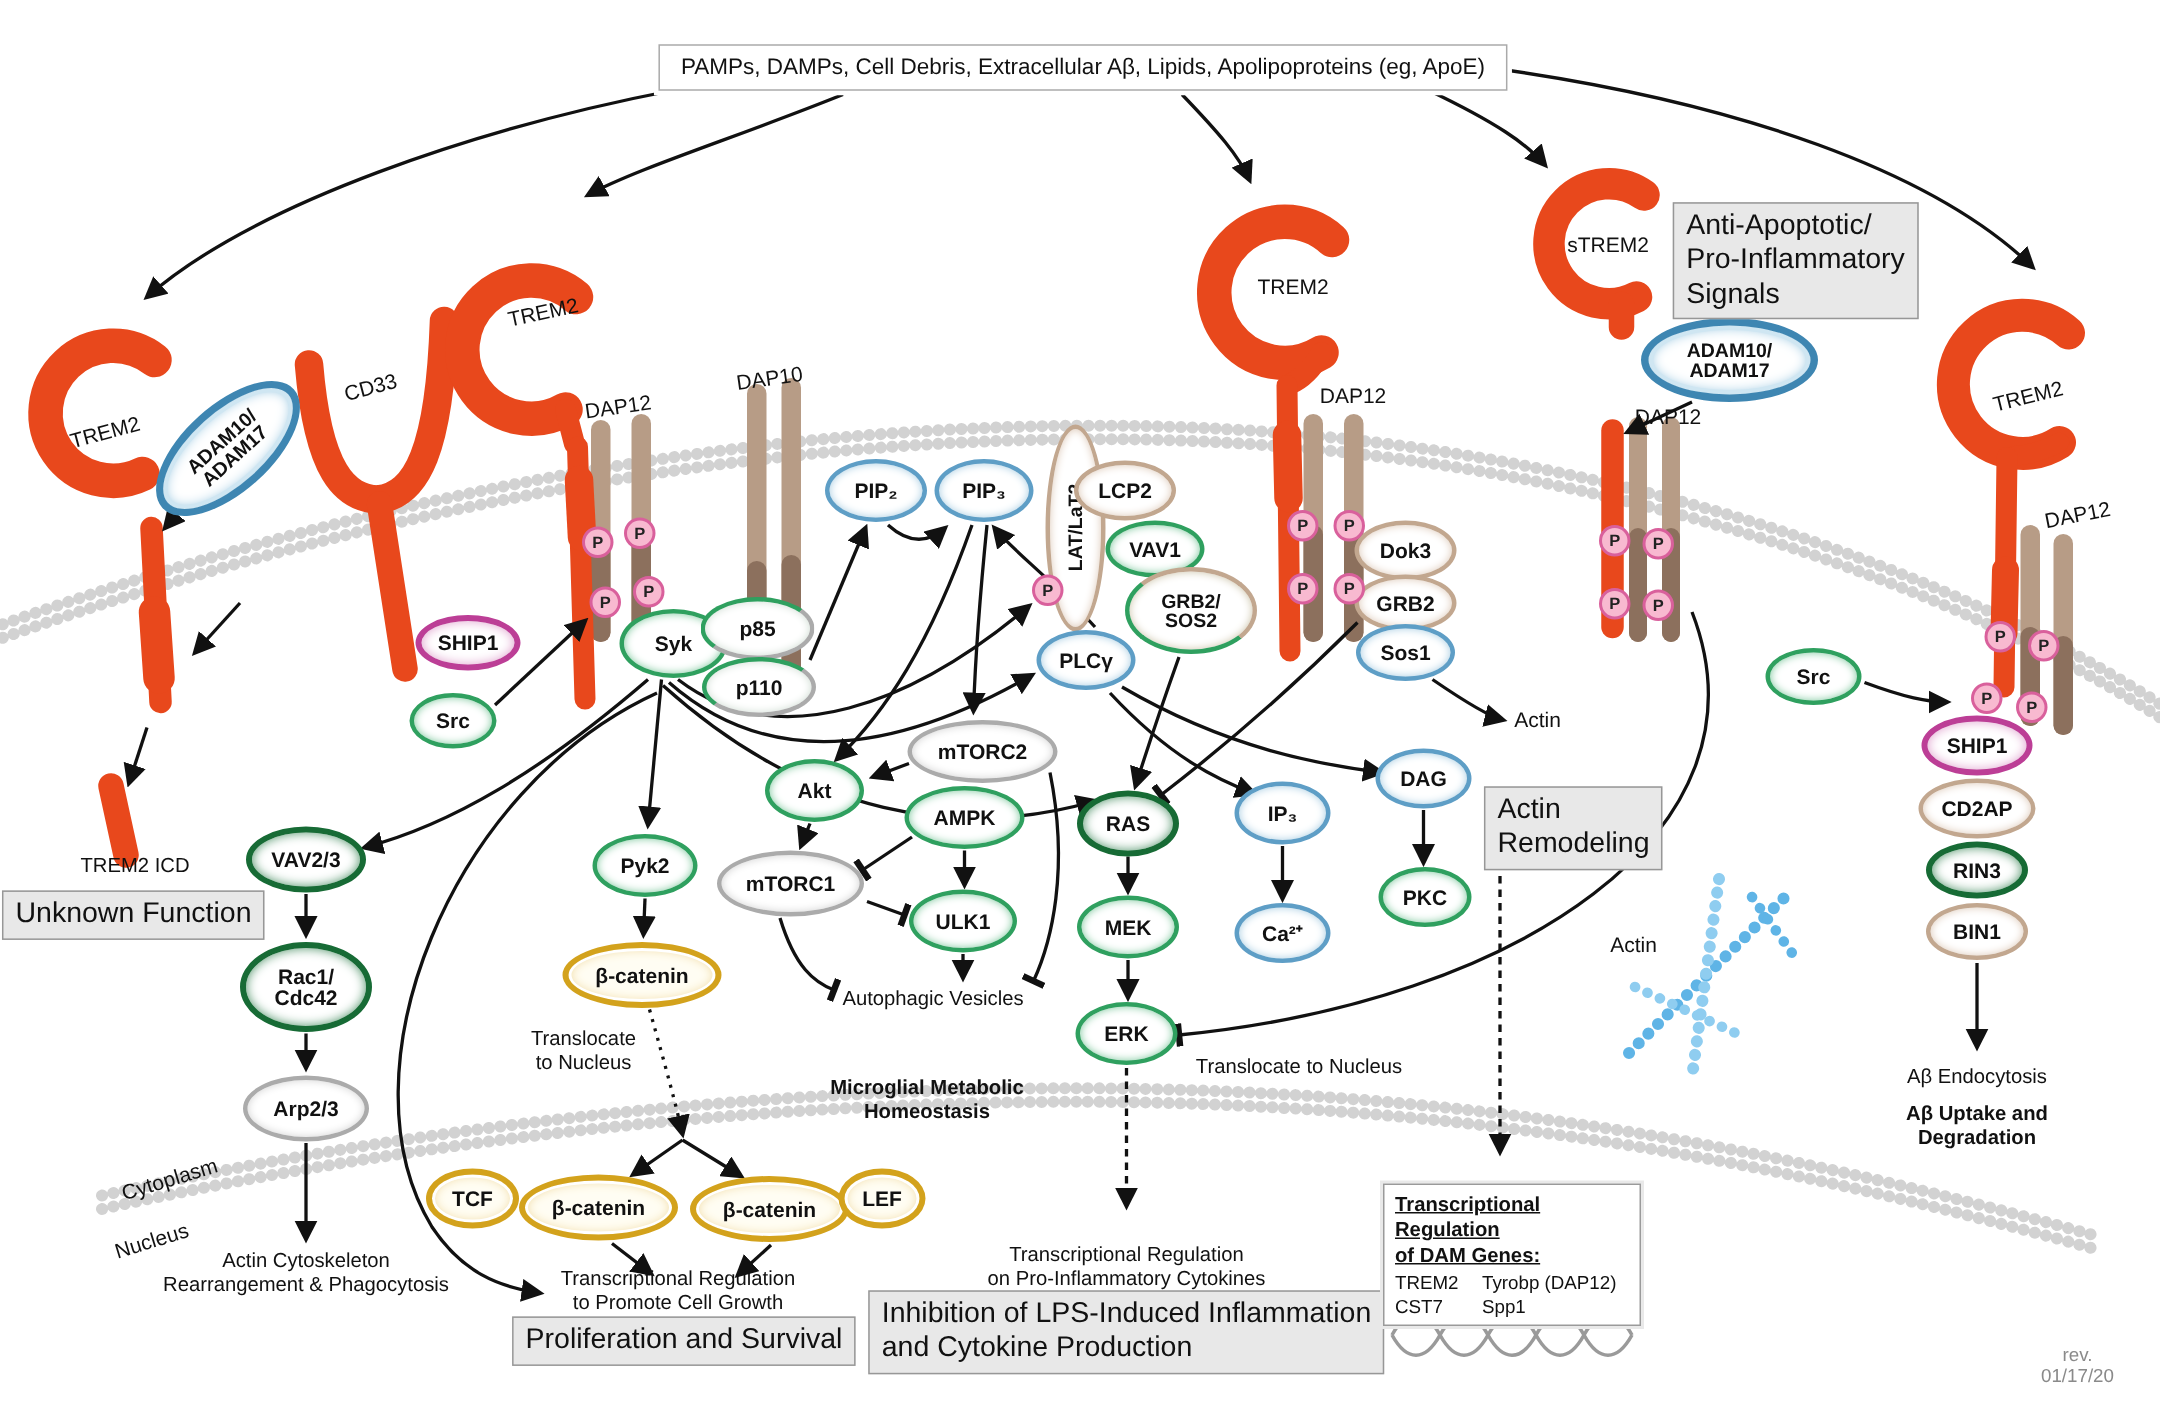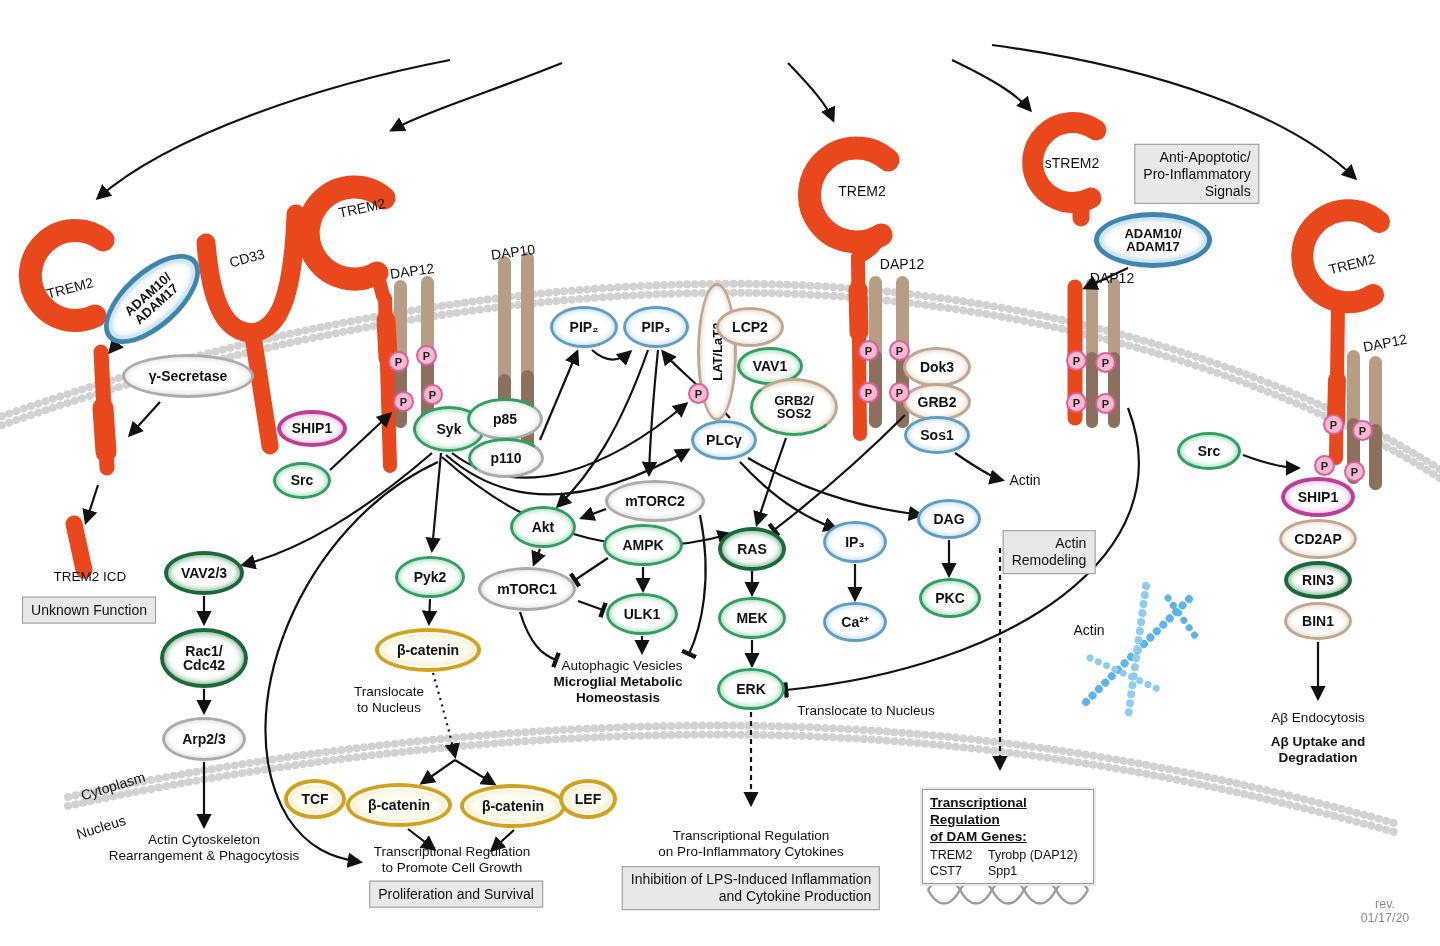--- a/index.html
+++ b/index.html
@@ -21,21 +21,21 @@
   .greengray{border-color:#2FA05F #ABABAB #ABABAB #2FA05F;box-shadow:inset 0 0 6px #cfdcd2;}
   .sm{font-size:13px;}
   .pcirc{position:absolute;z-index:4;width:21px;height:21px;border-radius:50%;background:#F8B9D0;
          border:2px solid #D9609C;box-sizing:border-box;display:flex;align-items:center;justify-content:center;
          font-size:11px;font-weight:bold;color:#222;}
   .lbl{position:absolute;z-index:3;transform:translate(-50%,-50%);font-size:14px;
        white-space:pre-line;text-align:center;line-height:1.15;}
   .lbl.bold{font-weight:bold;}
   .lbl.small{font-size:13.5px;}
   .gbox{position:absolute;z-index:3;transform:translate(-50%,-50%);background:#E8E8E8;
-        border:1.5px solid #979797;text-align:right;font-size:14px;line-height:1.2;
+        border:1.5px solid #979797;text-align:left;font-size:19px;line-height:1.2;
         padding:4px 8px;white-space:pre-line;box-sizing:border-box;}
   .banner{position:absolute;z-index:3;transform:translate(-50%,-50%);background:#fff;
         border:1.5px solid #aaa;box-shadow:0 0 0 3px #fff;font-size:15px;padding:6px 14px;white-space:nowrap;}
   .rot90{display:block;transform:rotate(-90deg);white-space:nowrap;}
   #dam-box{position:absolute;z-index:3;left:922px;top:789px;width:172px;background:#fff;
         border:1.5px solid #9a9a9a;box-shadow:0 0 0 2px #e9e9e9;padding:5px 7px;box-sizing:border-box;}
   #dam-box .dam-title{font-weight:bold;font-size:13.5px;text-decoration:underline;white-space:pre-line;line-height:1.25;}
   .dam-row{display:flex;font-size:12.5px;margin-top:2px;}
   .dam-row span:first-child{width:58px;flex:none;}
   .muted{color:#8a8a8a;}
@@ -195,37 +195,37 @@
     <path marker-end="url(#arr)" d="M 955 453 Q 990 477 1002 480"></path>
 
     <path marker-end="url(#tbar)" d="M 1128 408 C 1185 555, 1010 668, 786 690"></path>
     <path marker-end="url(#arr)" stroke-dasharray="5 4" d="M 751 712 L 751 804"></path>
     <path marker-end="url(#arr)" stroke-dasharray="5 4" d="M 1000 548 L 1000 768"></path>
 
     <path marker-end="url(#arr)" d="M 1318 642 L 1318 698"></path>
   </g>
 </svg>
 
+<div class="banner" style="left:722px;top:45px">PAMPs, DAMPs, Cell Debris, Extracellular Aβ, Lipids, Apolipoproteins (eg, ApoE)</div>
 
 <div class="lbl" style="left:70px;top:288px;transform:translate(-50%,-50%) rotate(-15deg)">TREM2</div>
 <div class="lbl" style="left:247px;top:258px;transform:translate(-50%,-50%) rotate(-15deg)">CD33</div>
 <div class="lbl" style="left:362px;top:208px;transform:translate(-50%,-50%) rotate(-12deg)">TREM2</div>
 <div class="lbl" style="left:412px;top:271px;transform:translate(-50%,-50%) rotate(-8deg)">DAP12</div>
 <div class="lbl" style="left:513px;top:252px;transform:translate(-50%,-50%) rotate(-8deg)">DAP10</div>
 <div class="lbl" style="left:862px;top:191px">TREM2</div>
 <div class="lbl" style="left:902px;top:264px">DAP12</div>
 <div class="lbl" style="left:1072px;top:163px">sTREM2</div>
 <div class="lbl" style="left:1112px;top:278px">DAP12</div>
 <div class="lbl" style="left:1352px;top:264px;transform:translate(-50%,-50%) rotate(-14deg)">TREM2</div>
 <div class="lbl" style="left:1385px;top:343px;transform:translate(-50%,-50%) rotate(-11deg)">DAP12</div>
 <div class="lbl small" style="left:90px;top:577px">TREM2 ICD</div>
 
 <div class="node bluestrong sm" style="left:93px;top:270px;width:118px;height:58px;transform:rotate(-42deg)">ADAM10/
 ADAM17</div>
-<div class="node gray" style="left:122px;top:354px;width:132px;height:44px">γ-Secretase</div>
 <div class="node magenta" style="left:277px;top:410px;width:70px;height:37px">SHIP1</div>
 <div class="node green" style="left:273px;top:462px;width:58px;height:37px">Src</div>
 <div class="node green" style="left:413px;top:406px;width:72px;height:46px">Syk</div>
 <div class="node greengray" style="left:467px;top:398px;width:76px;height:42px">p85</div>
 <div class="node greengray" style="left:468px;top:438px;width:76px;height:40px">p110</div>
 <div class="node blue" style="left:550px;top:306px;width:68px;height:42px">PIP₂</div>
 <div class="node blue" style="left:623px;top:306px;width:66px;height:42px">PIP₃</div>
 <div class="node tan sm" style="left:697px;top:283px;width:40px;height:138px"><span class="rot90">LAT/LaT2</span></div>
 <div class="node tan" style="left:716px;top:307px;width:68px;height:40px">LCP2</div>
 <div class="node green" style="left:737px;top:347px;width:66px;height:38px">VAV1</div>
@@ -306,21 +306,21 @@
   </div>
 </div>
 
 <div class="lbl" style="left:113px;top:786px;transform:translate(-50%,-50%) rotate(-17deg)">Cytoplasm</div>
 <div class="lbl" style="left:101px;top:827px;transform:translate(-50%,-50%) rotate(-17deg)">Nucleus</div>
 <div class="lbl small" style="left:204px;top:848px">Actin Cytoskeleton
 Rearrangement &amp; Phagocytosis</div>
 <div class="lbl small" style="left:389px;top:700px">Translocate
 to Nucleus</div>
 <div class="lbl small" style="left:622px;top:666px">Autophagic Vesicles</div>
-<div class="lbl small bold" style="left:618px;top:690px">Microglial Metabolic
+<div class="lbl small bold" style="left:618px;top:733px">Microglial Metabolic
 Homeostasis</div>
 <div class="lbl small" style="left:866px;top:711px">Translocate to Nucleus</div>
 <div class="lbl" style="left:1025px;top:480px">Actin</div>
 <div class="lbl" style="left:1089px;top:630px">Actin</div>
 <div class="lbl small" style="left:1318px;top:718px">Aβ Endocytosis</div>
 <div class="lbl small bold" style="left:1318px;top:750px">Aβ Uptake and
 Degradation</div>
 <div class="lbl small" style="left:452px;top:860px">Transcriptional Regulation
 to Promote Cell Growth</div>
 <div class="lbl small" style="left:751px;top:844px">Transcriptional Regulation

